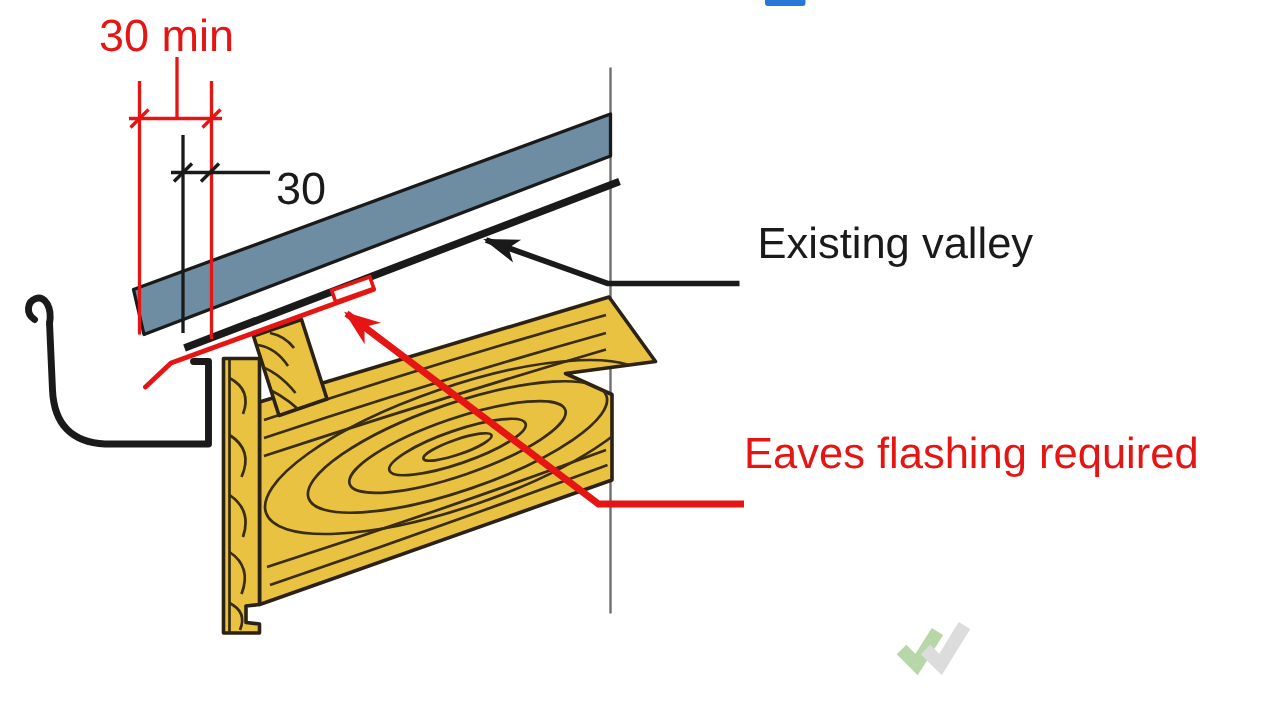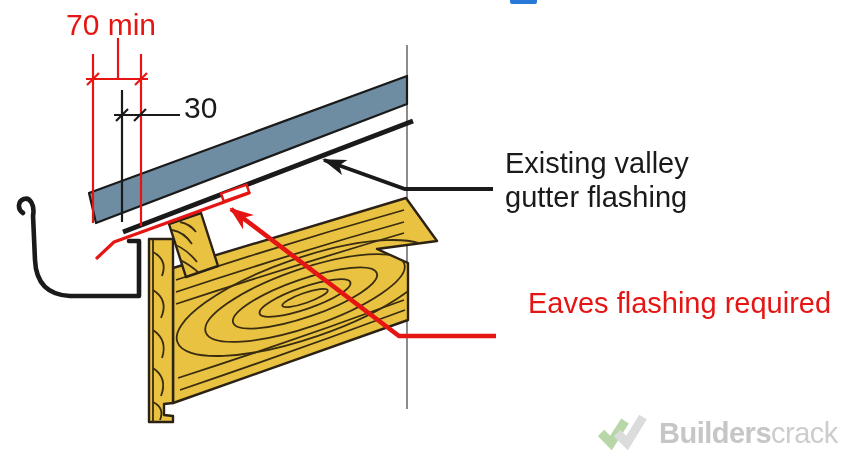--- a/index.html
+++ b/index.html
@@ -130,37 +130,33 @@
       <line x1="122" y1="90" x2="122" y2="222"></line>
       <line x1="114" y1="115" x2="180" y2="115"></line>
       <line x1="116" y1="121" x2="128" y2="109"></line>
       <line x1="134" y1="121" x2="146" y2="109"></line>
     </g>
 
     <path class="leader-black" d="M493,189 L405,189 L324,160" marker-end="url(#ah-black)"></path>
     <path class="leader-red" d="M496,336 L399,336 L231,209" marker-end="url(#ah-red)"></path>
   </svg>
 
-  <div class="label dim red-text" style="left:66px;top:8px">70 min</div>
-  <div class="label dim ink-text" style="left:184px;top:91px">30</div>
+  <div class="label dim red-text" style="left:66px;top:8px">30 min</div>
+  <div class="label dim ink-text" style="left:184px;top:110px">30</div>
 
   <div class="label anno ink-text" style="left:505px;top:146px">
     <div>Existing valley</div>
-    <div>gutter flashing</div>
   </div>
 
-  <div class="label anno red-text" style="left:528px;top:286px">
+  <div class="label anno red-text" style="left:496px;top:286px">
     <div>Eaves flashing required</div>
   </div>
 
   <div class="logo">
     <svg width="54" height="38" viewBox="0 0 54 38">
       <path class="logo-check-left" d="M3,19 L13,29 L27,7"></path>
       <path class="logo-check-right" d="M19,19 L29,29 L45,3"></path>
     </svg>
-    <div class="logo-text">
-      <span class="logo-bold">Builders</span><span class="logo-light">crack</span>
-    </div>
   </div>
 
   <div class="artifact"></div>
 
 </div>
 
 </body></html>

